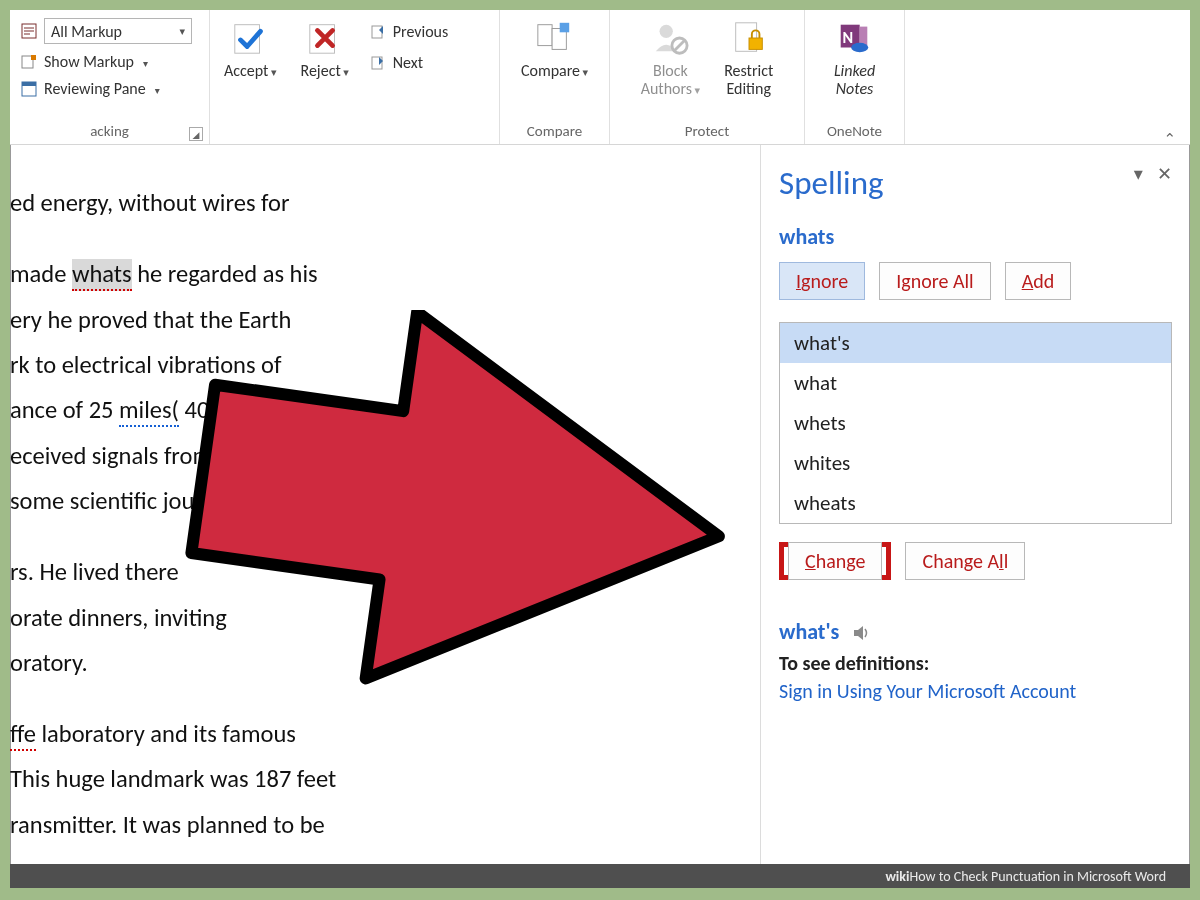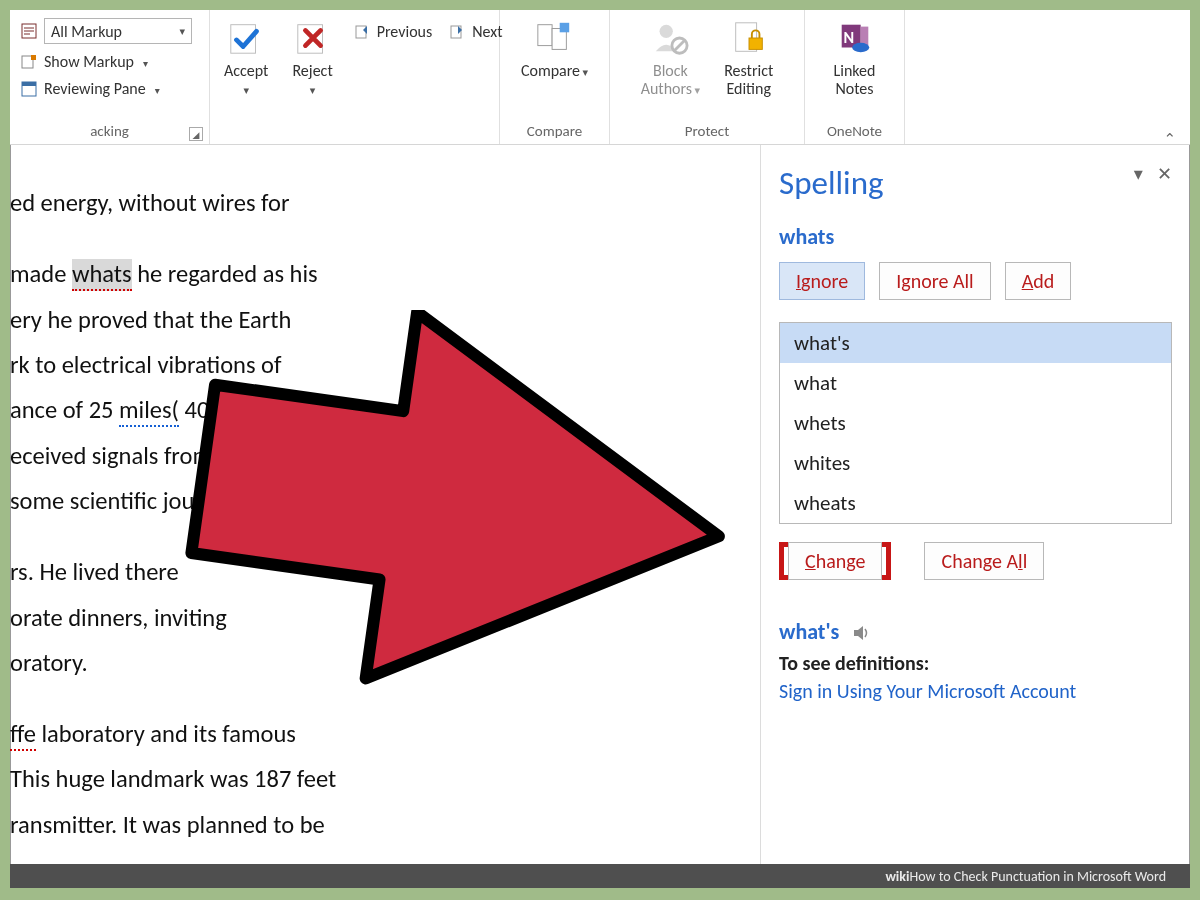--- a/index.html
+++ b/index.html
@@ -35,21 +35,21 @@
   .pane { width:430px; border-left:1px solid #dcdcdc; padding:18px 18px 10px 18px; position:relative;}
   .pane-title{font-size:33px; color:#2a6bcc; font-weight:400;}
   .pane-ctrls{position:absolute; right:18px; top:18px; font-size:18px; color:#666; display:flex; gap:14px;}
   .misword{font-size:22px; color:#2a6bcc; font-weight:600; margin-top:20px;}
   .btnrow{display:flex; gap:14px; margin-top:12px;}
   .wbtn{border:1px solid #b8b8b8; background:#fdfdfd; padding:6px 16px; font-size:20px; color:#b91c1c;}
   .wbtn.sel{background:#d9e6f7; border-color:#9fb9de;}
   .sugbox{border:1px solid #b8b8b8; margin-top:22px;}
   .sug{padding:7px 14px; font-size:21px; color:#222;}
   .sug.sel{background:#c7dbf5;}
-  .changebox{display:flex; gap:33px; margin-top:18px;}
+  .changebox{display:flex; gap:14px; margin-top:18px;}
   .highlight-red{border:5px solid #c71616; padding:2px 4px;}
   .defword{font-size:22px; color:#2a6bcc; font-weight:600; margin-top:38px; display:flex; align-items:center; gap:12px;}
   .deftext{font-size:20px; color:#222; margin-top:6px;font-weight:bold;}
   .deflink{font-size:20px; color:#2063c9; margin-top:4px; cursor:pointer;}
   .speaker{width:20px;height:20px;}
   
   .footer{position:absolute; left:0; right:0; bottom:0; height:24px; background:#4f4f4f; color:#eaeaea; font-size:14px; display:flex; align-items:center; justify-content:flex-end; padding:0 24px;}
   .footer b{font-weight:bold;}
   
   .arrow{position:absolute; left:150px; top:300px; width:620px; height:470px; pointer-events:none;}
@@ -114,21 +114,21 @@
         </div>
         <div class="bigbtn">
           <span class="ic">
               <svg viewBox="0 0 40 40">
                 <rect x="4" y="6" width="26" height="30" fill="#fff" stroke="#bbb"></rect>
                 <path d="M12 12 l16 16 M28 12 l-16 16" stroke="#c02626" stroke-width="5" stroke-linecap="round"></path>
               </svg>
             </span>
           <span class="cap"><span>Reject</span><span class="drop"></span></span>
         </div>
-        <div style="display:flex;flex-direction:row;gap:8px;padding-top:6px;">
+        <div style="display:flex;flex-direction:column;gap:8px;padding-top:6px;">
           <div class="smallrow">
             <span class="ic-sm">
                 <svg viewBox="0 0 16 16">
                   <rect x="2" y="2" width="10" height="12" fill="#fff" stroke="#999"></rect>
                   <path d="M13 10 l-4 -4 l4 -4" fill="#3a6ea5"></path>
                 </svg>
               </span>
             <span>Previous</span>
           </div>
           <div class="smallrow">
@@ -193,21 +193,21 @@
       <div class="body" style="justify-content:center;">
         <div class="bigbtn">
           <span class="ic">
               <svg viewBox="0 0 40 40">
                 <rect x="6" y="6" width="20" height="24" fill="#80397b"></rect>
                 <text x="8" y="25" font-size="17" fill="#fff" font-weight="bold">N</text>
                 <rect x="26" y="8" width="8" height="20" fill="#b97fb4"></rect>
                 <ellipse cx="26" cy="30" rx="9" ry="5" fill="#2a6bcc"></ellipse>
               </svg>
             </span>
-          <span class="cap" style="white-space:pre-line;">Linked
+          <span class="cap" style="white-space:pre-line;font-style:italic;">Linked
 Notes</span>
         </div>
       </div>
       <div class="label">OneNote</div>
     </div>
 
     <div style="flex:1;"></div>
   </div>
   <span class="collapse-caret">⌃</span>
 

